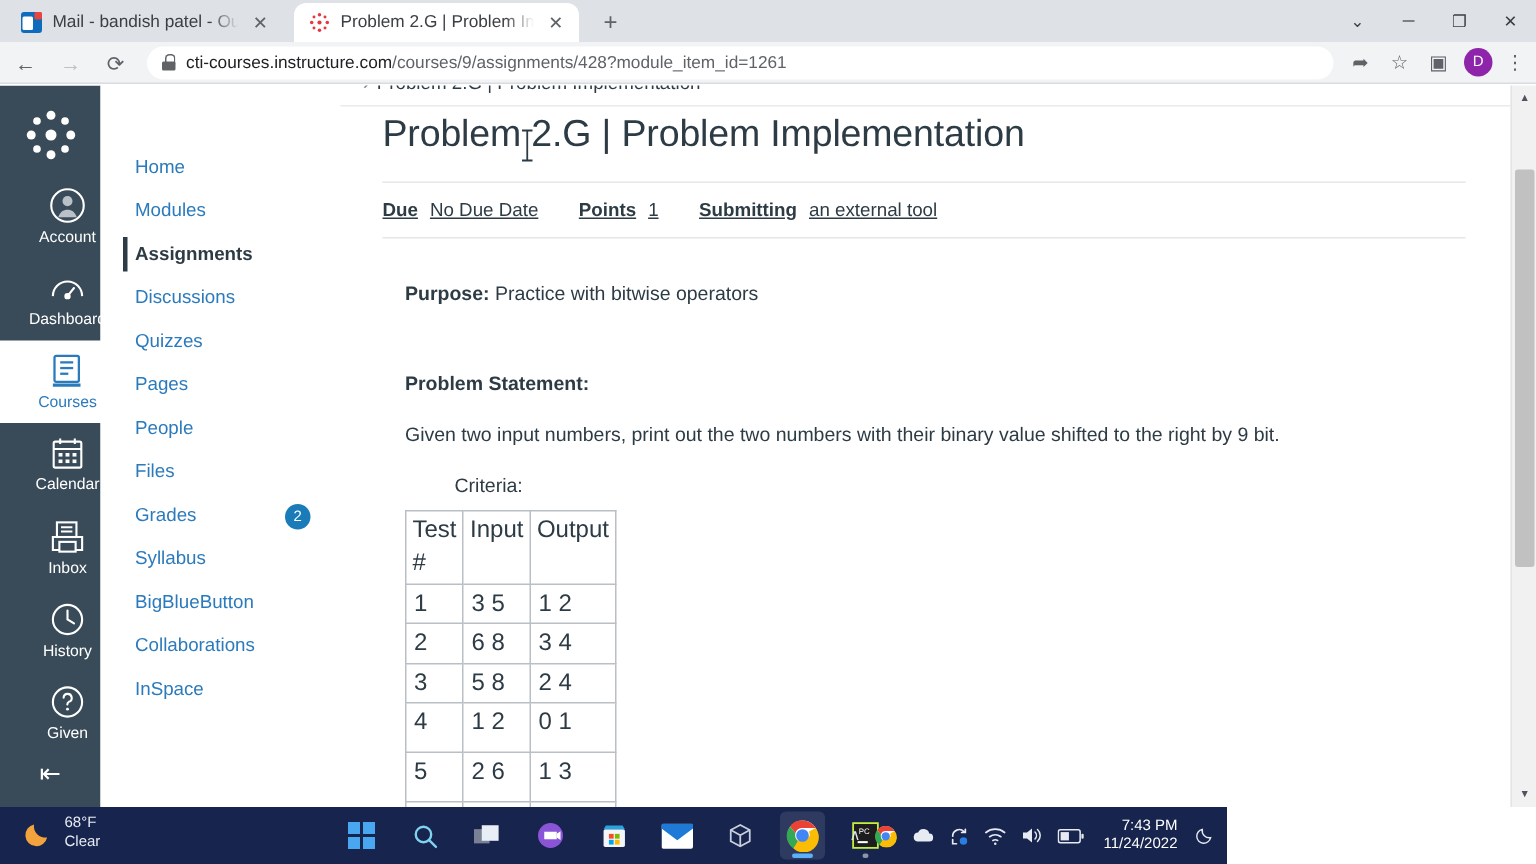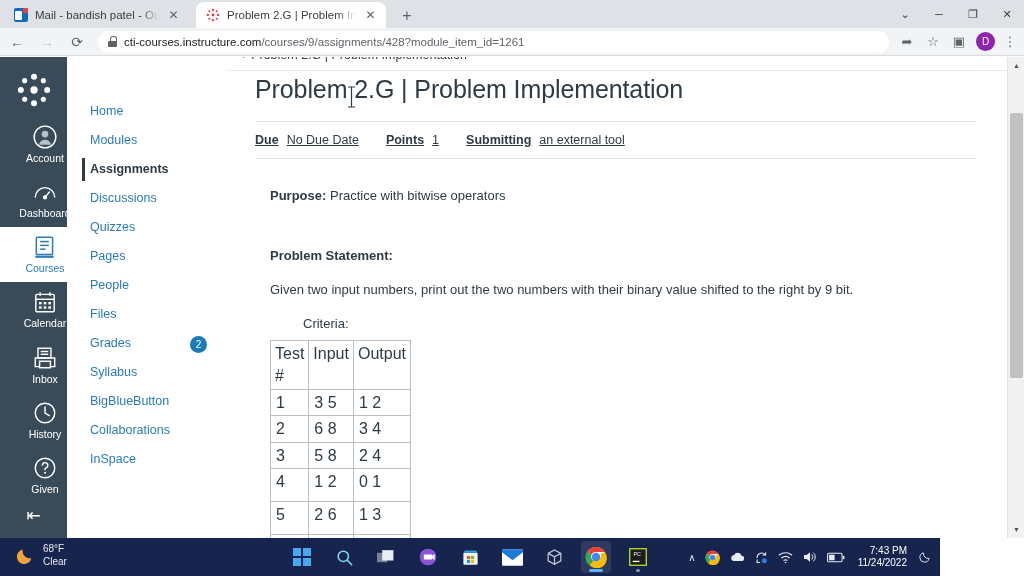--- a/index.html
+++ b/index.html
@@ -215,21 +215,21 @@
   }
   .sb-arrow.up { top: 0; }
   .sb-arrow.down { bottom: 0; }
   .sb-thumb {
     position: absolute; left: 2px; width: 13px; top: 56px; height: 265px;
     background: #c1c1c1; border-radius: 2px;
   }
 
   
   .taskbar {
-    position: absolute; bottom: 0; left: 0; width: 940px; height: 38px;
+    position: absolute; bottom: 0; left: 0; width: 818px; height: 38px;
     background: #17244d;
   }
   .weather {
     position: absolute; left: 14px; top: 5px; display: flex;
     align-items: center; gap: 7px; color: #e7eaf2;
   }
   .weather-text { font-size: 10px; line-height: 1.25; }
   .tb-center {
     position: absolute; left: 50%; top: 0; height: 38px;
     transform: translateX(-50%); display: flex; align-items: center; gap: 12px;

